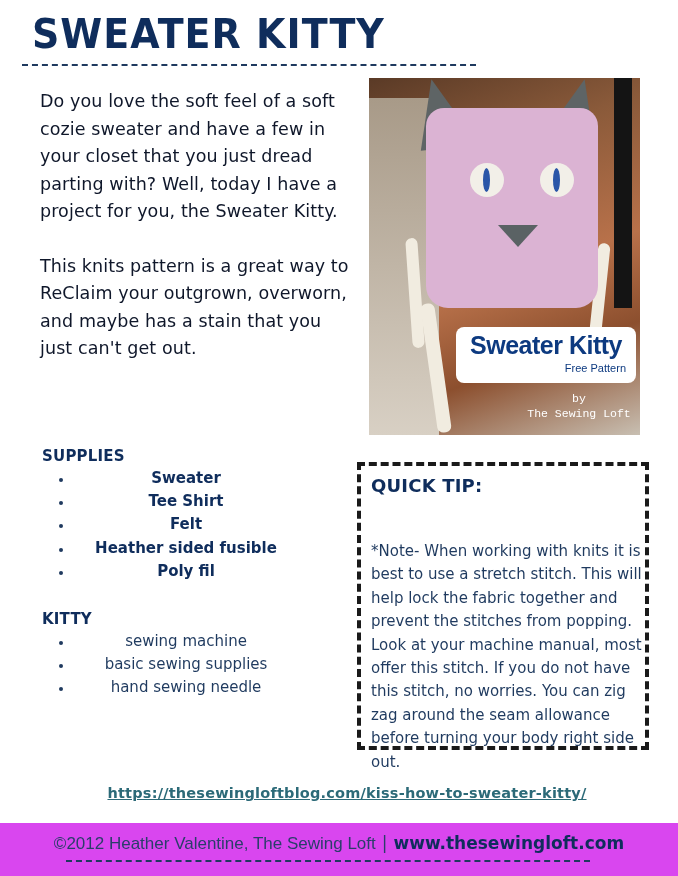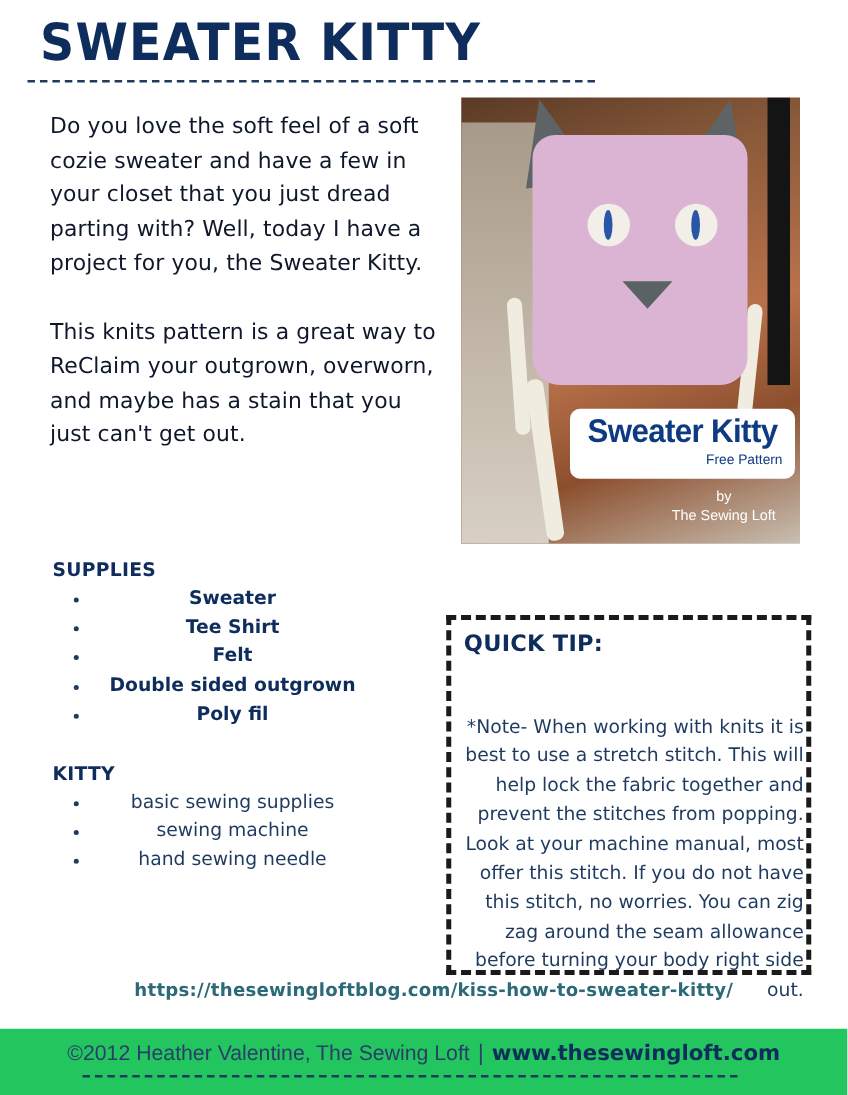--- a/index.html
+++ b/index.html
@@ -54,56 +54,55 @@
     position: absolute; left: 6px; top: 4px; width: 168px; text-align: center;
     font-family: "Liberation Sans", sans-serif; font-weight: bold; font-size: 25px;
     color: #0d3a80; letter-spacing: -0.5px; transform: scaleY(1.05);
   }
   .photo .label-sub {
     position: absolute; right: 10px; top: 35px;
     font-family: "Liberation Sans", sans-serif; font-size: 11px; color: #0d3a80;
   }
   .photo .by {
     position: absolute; left: 150px; top: 313px; width: 120px; text-align: center;
-    font-family: Liberation Sans, sans-serif; font-size: 11.5px; color: #ffffff; line-height: 15px;
+    font-family: Liberation Mono, monospace; font-size: 11.5px; color: #ffffff; line-height: 15px;
   }
 
   .supplies { position: absolute; left: 42px; top: 447px; width: 260px; }
   .tools { position: absolute; left: 42px; top: 610px; width: 260px; }
   .section-heading { font-size: 15px; font-weight: bold; color: #0f2d5c; letter-spacing: 0.2px; margin-bottom: 2px; }
   .list { list-style: none; padding-left: 16px; text-align: center; }
   .list li { position: relative; padding-left: 12px; font-size: 15px; line-height: 23.2px; }
   .list li::before { content: ""; position: absolute; left: 1px; top: 11px; width: 4px; height: 4px; border-radius: 50%; background: #1f3a5f; }
   .supplies .list li { font-weight: bold; color: #0f2d5c; }
   .tools .list li { color: #1f3a5f; }
 
   .tip {
-    position: absolute; left: 357px; top: 492px; width: 292px; height: 288px;
+    position: absolute; left: 357px; top: 462px; width: 292px; height: 288px;
     border: 4px dashed #1a1a1a;
-    text-align: right;
   }
   .tip-heading {
     position: absolute; left: 10px; top: 9px;
     font-size: 18px; font-weight: bold; color: #0f2d5c; letter-spacing: 0.2px;
   }
   .tip-body {
     position: absolute; left: 10px; top: 34px; width: 272px;
     font-size: 15px; line-height: 23.4px; color: #1f3a5f; margin-top: 40px;
   }
 
   .link {
     position: absolute; left: 0; top: 785px; width: 678px; text-align: center;
-    font-size: 14.5px; font-weight: bold; color: #2c6a78; 
+    font-size: 14.5px; font-weight: bold; color: #2c6a78; text-decoration: underline;
     letter-spacing: 0.2px;
     padding-left: 16px;
   }
 
   .footer {
     position: absolute; left: 0; top: 823px; width: 678px; height: 53px;
-    background: #22c55e;
+    background: #d946ef;
   }
   .footer-line {
     position: absolute; left: 0; top: 10px; width: 678px; text-align: center;
     font-size: 17px; color: #2a3e6a; white-space: nowrap;
   }
   .footer-line .copy { font-family: "Liberation Sans", sans-serif; font-weight: normal; }
   .footer-line .sep { margin: 0 6px; }
   .footer-line .site { font-weight: bold; color: #0f2d5c; }
   .footer-rule {
     position: absolute; left: 66px; top: 37px; width: 524px; height: 0;
@@ -143,30 +142,30 @@
     <div>The Sewing Loft</div>
   </div>
 </div>
 
 <div class="supplies">
   <div class="section-heading">SUPPLIES</div>
   <ul class="list">
     <li>Sweater</li>
     <li>Tee Shirt</li>
     <li>Felt</li>
-    <li>Double sided outgrown</li>
+    <li>Heather sided fusible</li>
     <li>Poly fil</li>
   </ul>
 </div>
 
 <div class="tools">
   <div class="section-heading">KITTY</div>
   <ul class="list">
+    <li>sewing machine</li>
     <li>basic sewing supplies</li>
-    <li>sewing machine</li>
     <li>hand sewing needle</li>
   </ul>
 </div>
 
 <div class="tip">
   <div class="tip-heading">QUICK TIP:</div>
   <div class="tip-body">*Note- When working with knits it is best to use a stretch stitch.  This will help lock the fabric together and prevent the stitches from popping.  Look at your machine manual, most offer this stitch.  If you do not have this stitch, no worries.  You can zig zag around the seam allowance before turning your body right side out.</div>
 </div>
 
 <a class="link">https://thesewingloftblog.com/kiss-how-to-sweater-kitty/</a>

